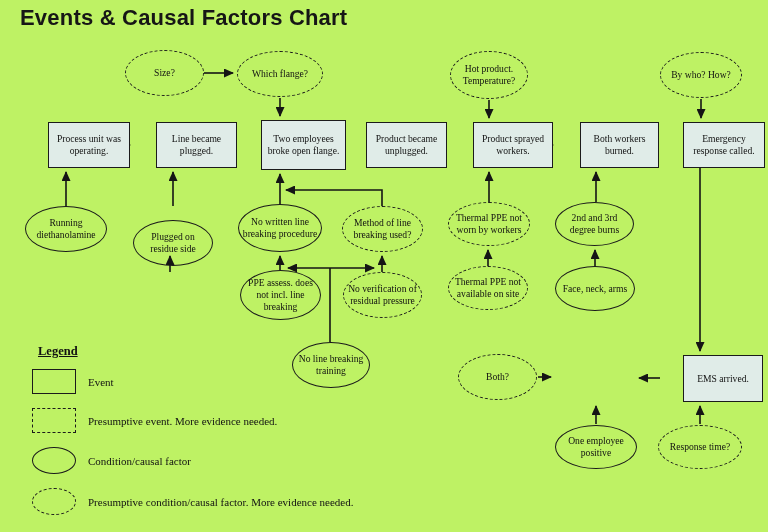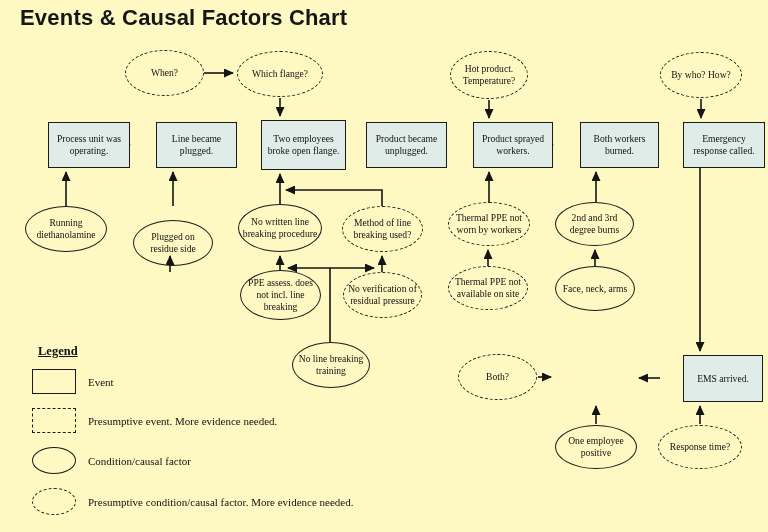--- a/index.html
+++ b/index.html
@@ -1,18 +1,18 @@
 <!DOCTYPE html>
 <html><head>
 <meta charset="utf-8">
 <style>
   html,body{margin:0;padding:0;}
   #stage{
     position:relative;width:768px;height:532px;overflow:hidden;
-    background:#fef9c3;
+    background:#bef264;
     font-family:"Liberation Serif", serif;color:#111;
   }
   #title{
     position:absolute;left:20px;top:5px;
     font-family:"Liberation Sans", sans-serif;
     font-weight:bold;font-size:22px;letter-spacing:0.2px;color:#161616;
   }
   .node{
     position:absolute;display:flex;align-items:center;justify-content:center;
     text-align:center;font-size:9.6px;line-height:1.25;padding:2px 3px;
@@ -81,21 +81,21 @@
 
       <path d="M700,168 L700,351" marker-end="url(#arw)"></path>
 
       <path d="M538,377 L551,377" marker-end="url(#arw)"></path>
       <path d="M660,378 L639,378" marker-end="url(#arw)"></path>
       <path d="M596,424 L596,406" marker-end="url(#arw)"></path>
       <path d="M700,424 L700,406" marker-end="url(#arw)"></path>
     </g>
   </svg>
 
-  <div class="node ellipse dashed" style="left:125px;top:50px;width:79px;height:46px">When?</div>
+  <div class="node ellipse dashed" style="left:125px;top:50px;width:79px;height:46px">Size?</div>
   <div class="node ellipse dashed" style="left:237px;top:51px;width:86px;height:46px">Which flange?</div>
   <div class="node ellipse dashed" style="left:450px;top:51px;width:78px;height:48px">Hot product. Temperature?</div>
   <div class="node ellipse dashed" style="left:660px;top:52px;width:82px;height:46px">By who?  How?</div>
 
   <div class="node box" style="left:25px;top:122px;width:82px;height:46px">Process unit was operating.</div>
   <div class="node box" style="left:133px;top:122px;width:81px;height:46px">Line became plugged.</div>
   <div class="node box" style="left:238px;top:120px;width:85px;height:50px">Two employees broke open flange.</div>
   <div class="node box" style="left:343px;top:122px;width:81px;height:46px">Product became unplugged.</div>
   <div class="node box" style="left:450px;top:122px;width:80px;height:46px">Product sprayed workers.</div>
   <div class="node box" style="left:557px;top:122px;width:79px;height:46px">Both workers burned.</div>

